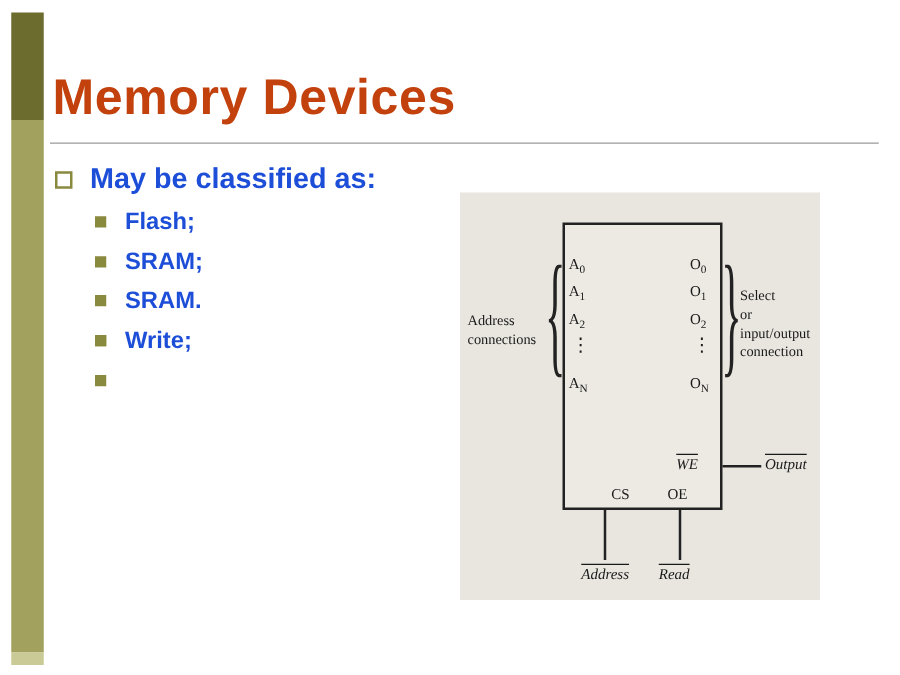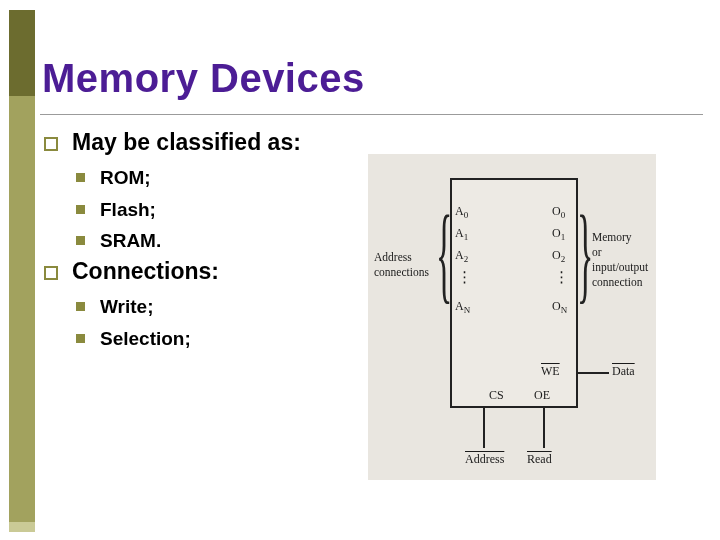--- a/index.html
+++ b/index.html
@@ -7,42 +7,42 @@
     position:relative; width:720px; height:540px; background:#ffffff;
     font-family:"Liberation Sans", sans-serif; overflow:hidden; margin:0 auto;
   }
   
   .sidebar { position:absolute; left:9px; top:10px; width:26px; height:522px; }
   .sidebar-top { position:absolute; left:0; top:0; width:100%; height:86px; background:#6c6c2f; }
   .sidebar-mid { position:absolute; left:0; top:86px; width:100%; height:426px; background:#a2a25e; }
   .sidebar-bot { position:absolute; left:0; top:512px; width:100%; height:10px; background:#caca96; }
 
   
-  .title { position:absolute; left:42px; top:56px; font-size:40px; font-weight:700; color:#4c1d95; letter-spacing:.5px; }
+  .title { position:absolute; left:42px; top:56px; font-size:40px; font-weight:700; color:#c2410c; letter-spacing:.5px; }
   .title-rule { position:absolute; left:40px; top:114px; width:663px; height:1px; background:#9b9b9b; }
 
   
-  .content { position:absolute; left:42px; top:124px; width:260px; color:#000000; }
+  .content { position:absolute; left:42px; top:124px; width:260px; color:#1d4ed8; }
   .item-l1 { position:relative; padding-left:30px; font-size:23px; font-weight:700; line-height:1.3; margin-top:4px; }
   .item-l1 .sq1 { position:absolute; left:2px; top:9px; width:10px; height:10px; border:2px solid #8a8a3e; background:transparent; }
   .item-l2 { position:relative; margin-left:34px; padding-left:24px; font-size:19px; font-weight:700; line-height:1.2; margin-top:9px; }
   .item-l2 .sq2 { position:absolute; left:0; top:6px; width:9px; height:9px; background:#8a8a3e; }
 
   
   .diagram { position:absolute; left:368px; top:154px; width:288px; height:326px; background:#e9e6e0;
              font-family:"Liberation Serif", serif; color:#1a1a1a; }
   .chip { position:absolute; left:82px; top:24px; width:128px; height:230px; border:2px solid #222;
           background:#edeae4; box-sizing:border-box; }
   .pin { position:absolute; font-size:12px; line-height:1;text-align:right; }
   .pin sub { font-size:9px; }
   .dots { position:absolute; font-size:15px; line-height:1; letter-spacing:0; }
   .brace { position:absolute; font-size:34px; line-height:1; transform:scaleY(3.2); transform-origin:50% 50%;
            color:#222; font-weight:400; }
   .sidelabel { position:absolute; font-size:11.5px; line-height:1.3; }
-  .ol { text-decoration:overline; }
+  .ol { text-decoration:overline;font-style:italic; }
   .hline { position:absolute; height:1.5px; background:#222; }
   .vline { position:absolute; width:1.5px; background:#222; }
   .diag-text { position:absolute; font-size:12px; line-height:1; }
 </style>
 </head>
 <body>
 
 <div class="slide">
 
   <div class="sidebar">
@@ -54,44 +54,39 @@
   <div class="title">Memory Devices</div>
   <div class="title-rule"></div>
 
   <div class="content">
     <div class="item-l1">
       <span class="sq1"></span>
       <span>May be classified as:</span>
     </div>
     <div class="item-l2">
       <span class="sq2"></span>
-      <span>ROM;</span>
-    </div>
-    <div class="item-l2">
-      <span class="sq2"></span>
       <span>Flash;</span>
     </div>
     <div class="item-l2">
       <span class="sq2"></span>
+      <span>SRAM;</span>
+    </div>
+    <div class="item-l2">
+      <span class="sq2"></span>
       <span>SRAM.</span>
-    </div>
-    <div class="item-l1">
-      <span class="sq1"></span>
-      <span>Connections:</span>
     </div>
     <div class="item-l2">
       <span class="sq2"></span>
     </div>
     <div class="item-l2">
       <span class="sq2"></span>
       <span>Write;</span>
     </div>
     <div class="item-l2">
       <span class="sq2"></span>
-      <span>Selection;</span>
     </div>
   </div>
 
   <div class="diagram">
 
     <div class="chip"></div>
 
     <span class="pin" style="left:87px;top:51px"><span>A</span><sub>0</sub></span>
     <span class="pin" style="left:87px;top:73px"><span>A</span><sub>1</sub></span>
     <span class="pin" style="left:87px;top:95px"><span>A</span><sub>2</sub></span>
@@ -105,29 +100,29 @@
     <span class="pin" style="left:184px;top:146px"><span>O</span><sub>N</sub></span>
 
     <span class="brace" style="left:68px;top:84px">{</span>
     <span class="brace" style="left:209px;top:84px">}</span>
 
     <div class="sidelabel" style="left:6px;top:96px;width:64px">
       <div>Address</div>
       <div>connections</div>
     </div>
     <div class="sidelabel" style="left:224px;top:76px;width:62px">
-      <div>Memory</div>
+      <div>Select</div>
       <div>or</div>
       <div>input/output</div>
       <div>connection</div>
     </div>
 
     <span class="diag-text ol" style="left:173px;top:211px">WE</span>
     <div class="hline" style="left:210px;top:218px;width:31px"></div>
-    <span class="diag-text ol" style="left:244px;top:211px">Data</span>
+    <span class="diag-text ol" style="left:244px;top:211px">Output</span>
 
     <span class="diag-text" style="left:121px;top:235px">CS</span>
     <span class="diag-text" style="left:166px;top:235px">OE</span>
     <div class="vline" style="left:115px;top:254px;height:40px"></div>
     <div class="vline" style="left:175px;top:254px;height:40px"></div>
     <span class="diag-text ol" style="left:97px;top:299px">Address</span>
     <span class="diag-text ol" style="left:159px;top:299px">Read</span>
 
   </div>
 

